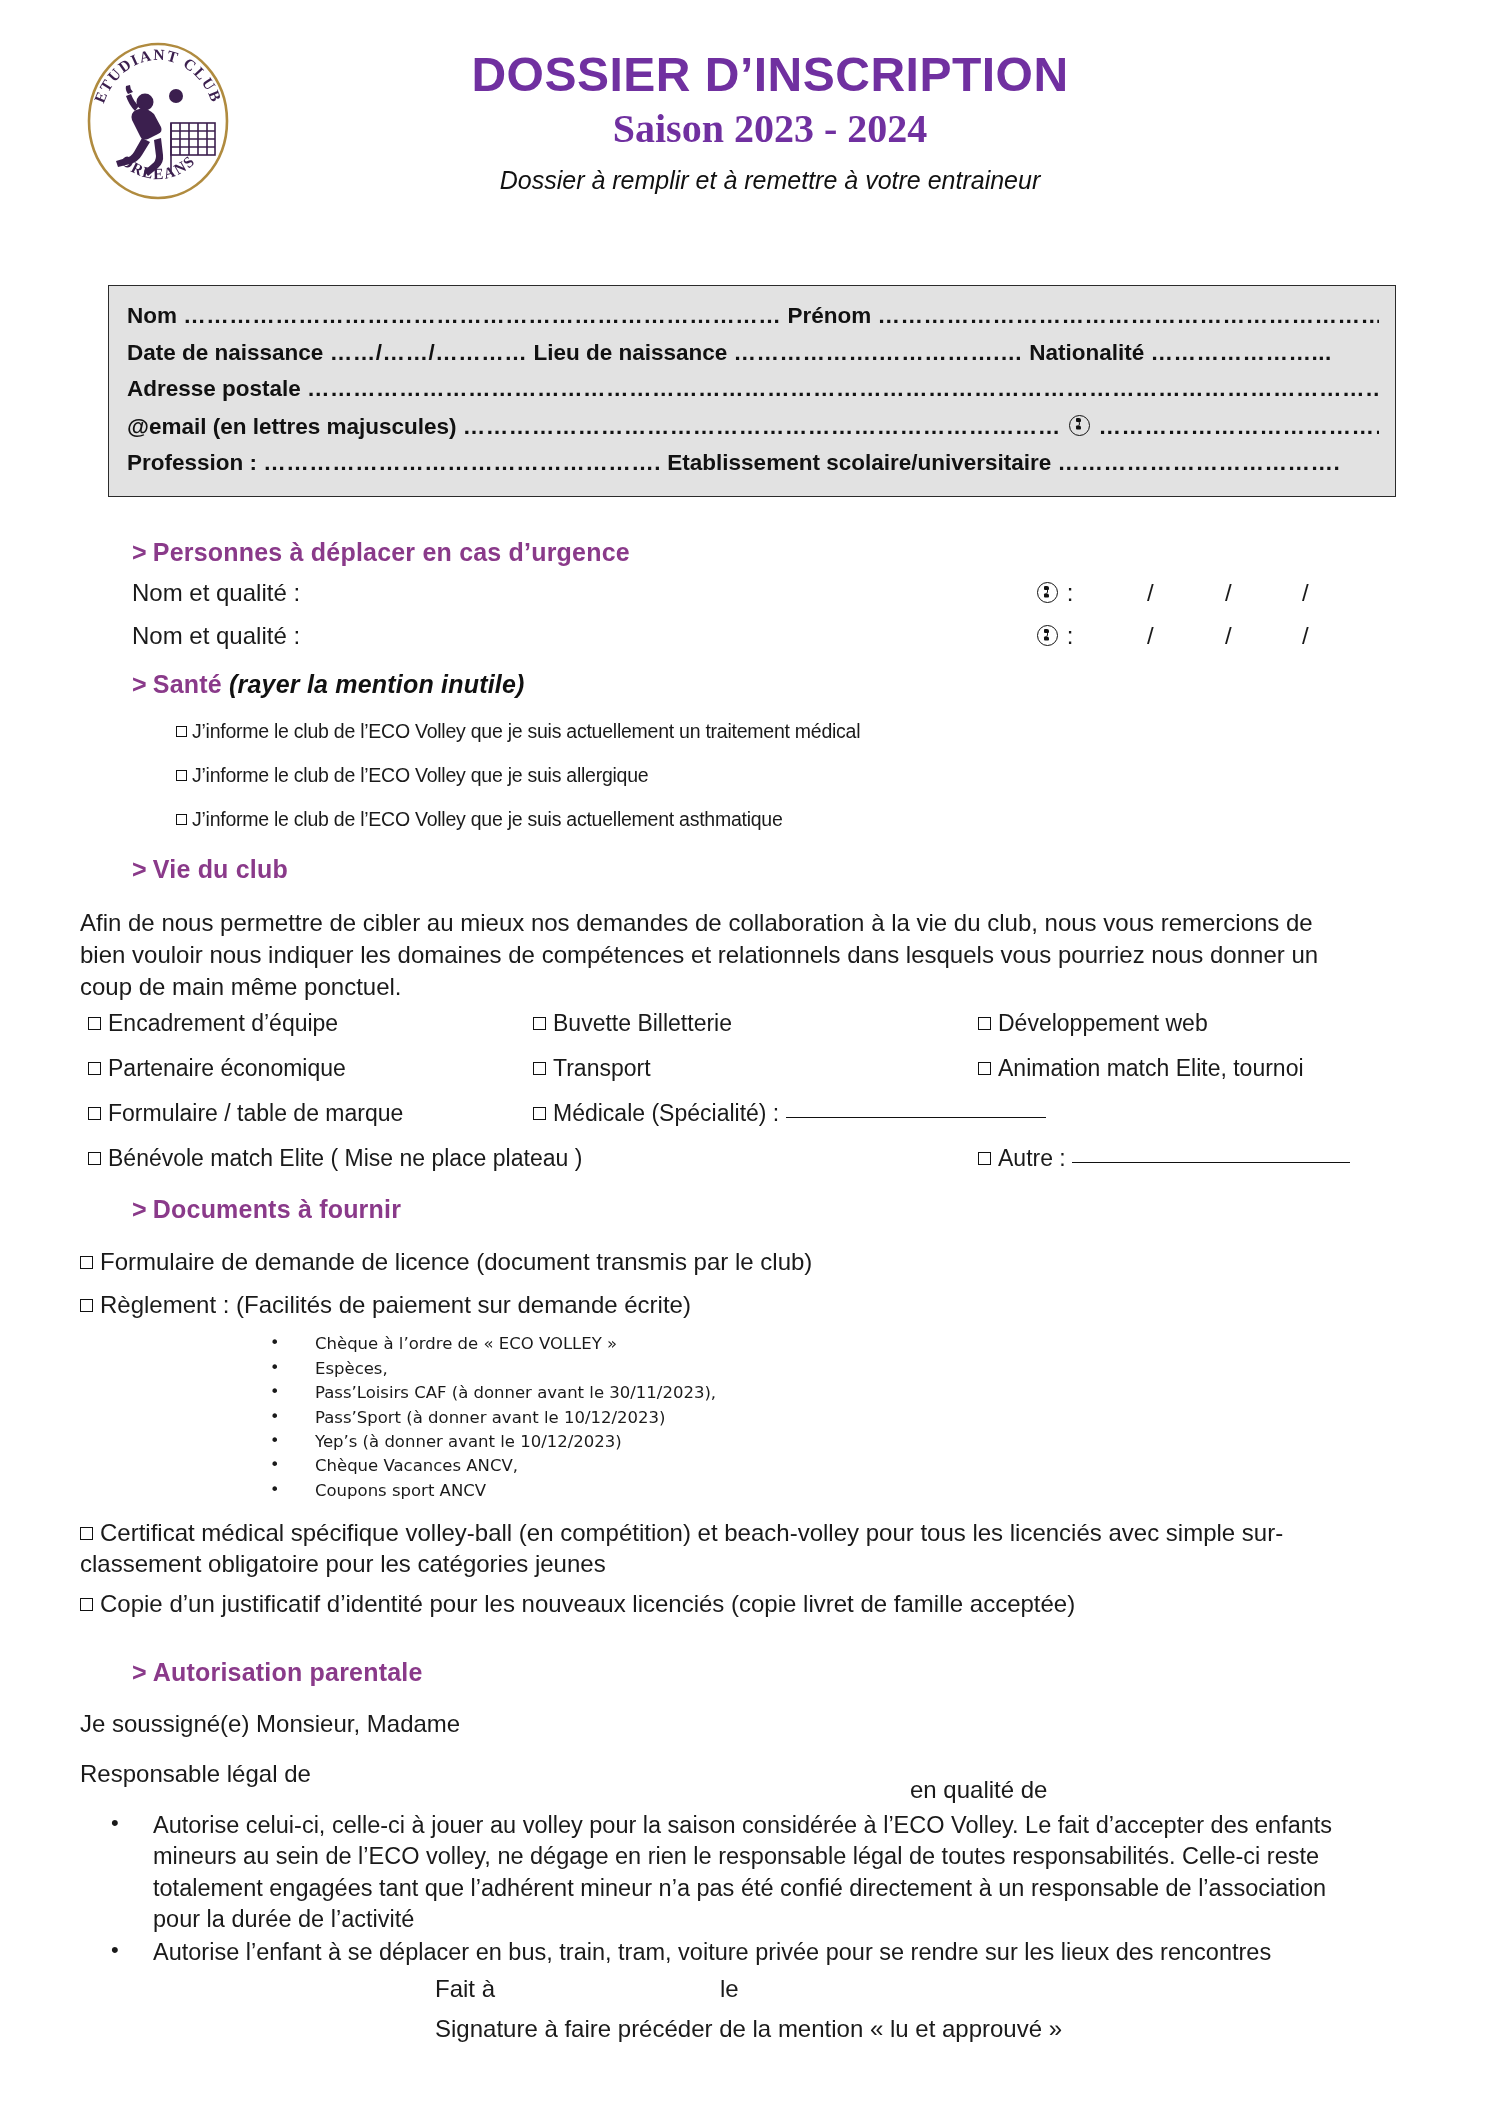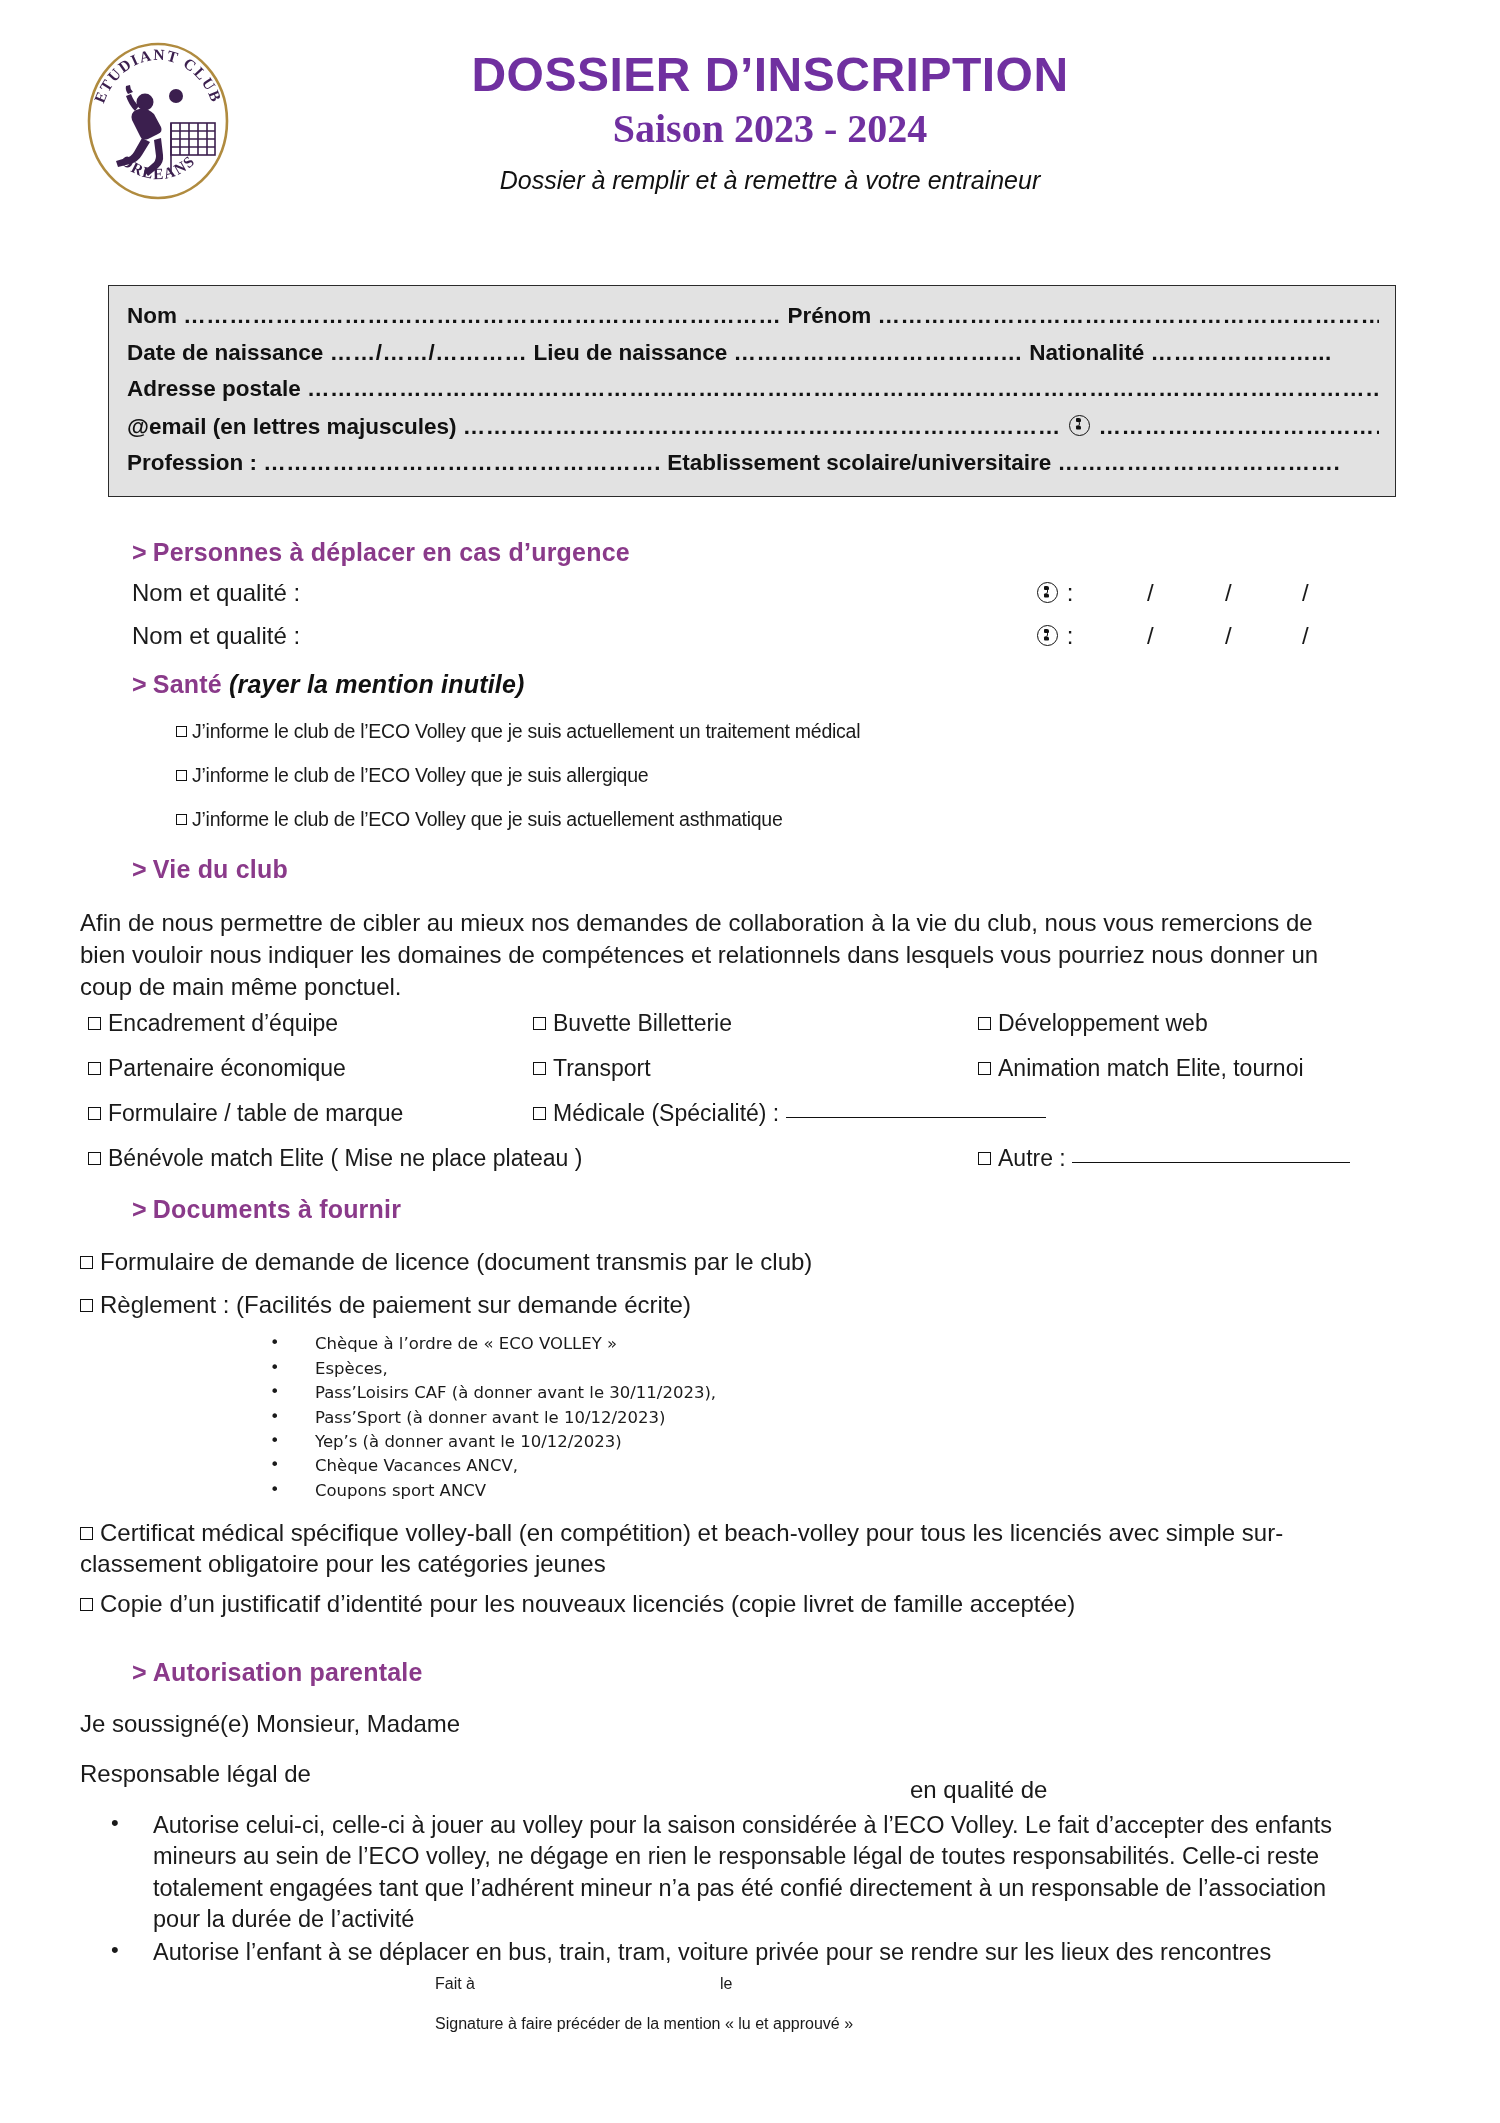--- a/index.html
+++ b/index.html
@@ -262,21 +262,21 @@
     position: absolute;
     left: 31px;
     top: -2px;
     font-size: 22px;
   }
   #signature-block {
     position: absolute;
     left: 435px;
     top: 1975px;
     width: 980px;
-    font-size: 16px;
+    font-size: 24px;
   }
   #signature-block .sig-row1 { position: relative; height: 40px; }
   #signature-block .sig-row1 .le { position: absolute; left: 285px; top: 0; }
 </style>
 </head>
 <body>
 
 <div class="page">
 
   <div class="header">

